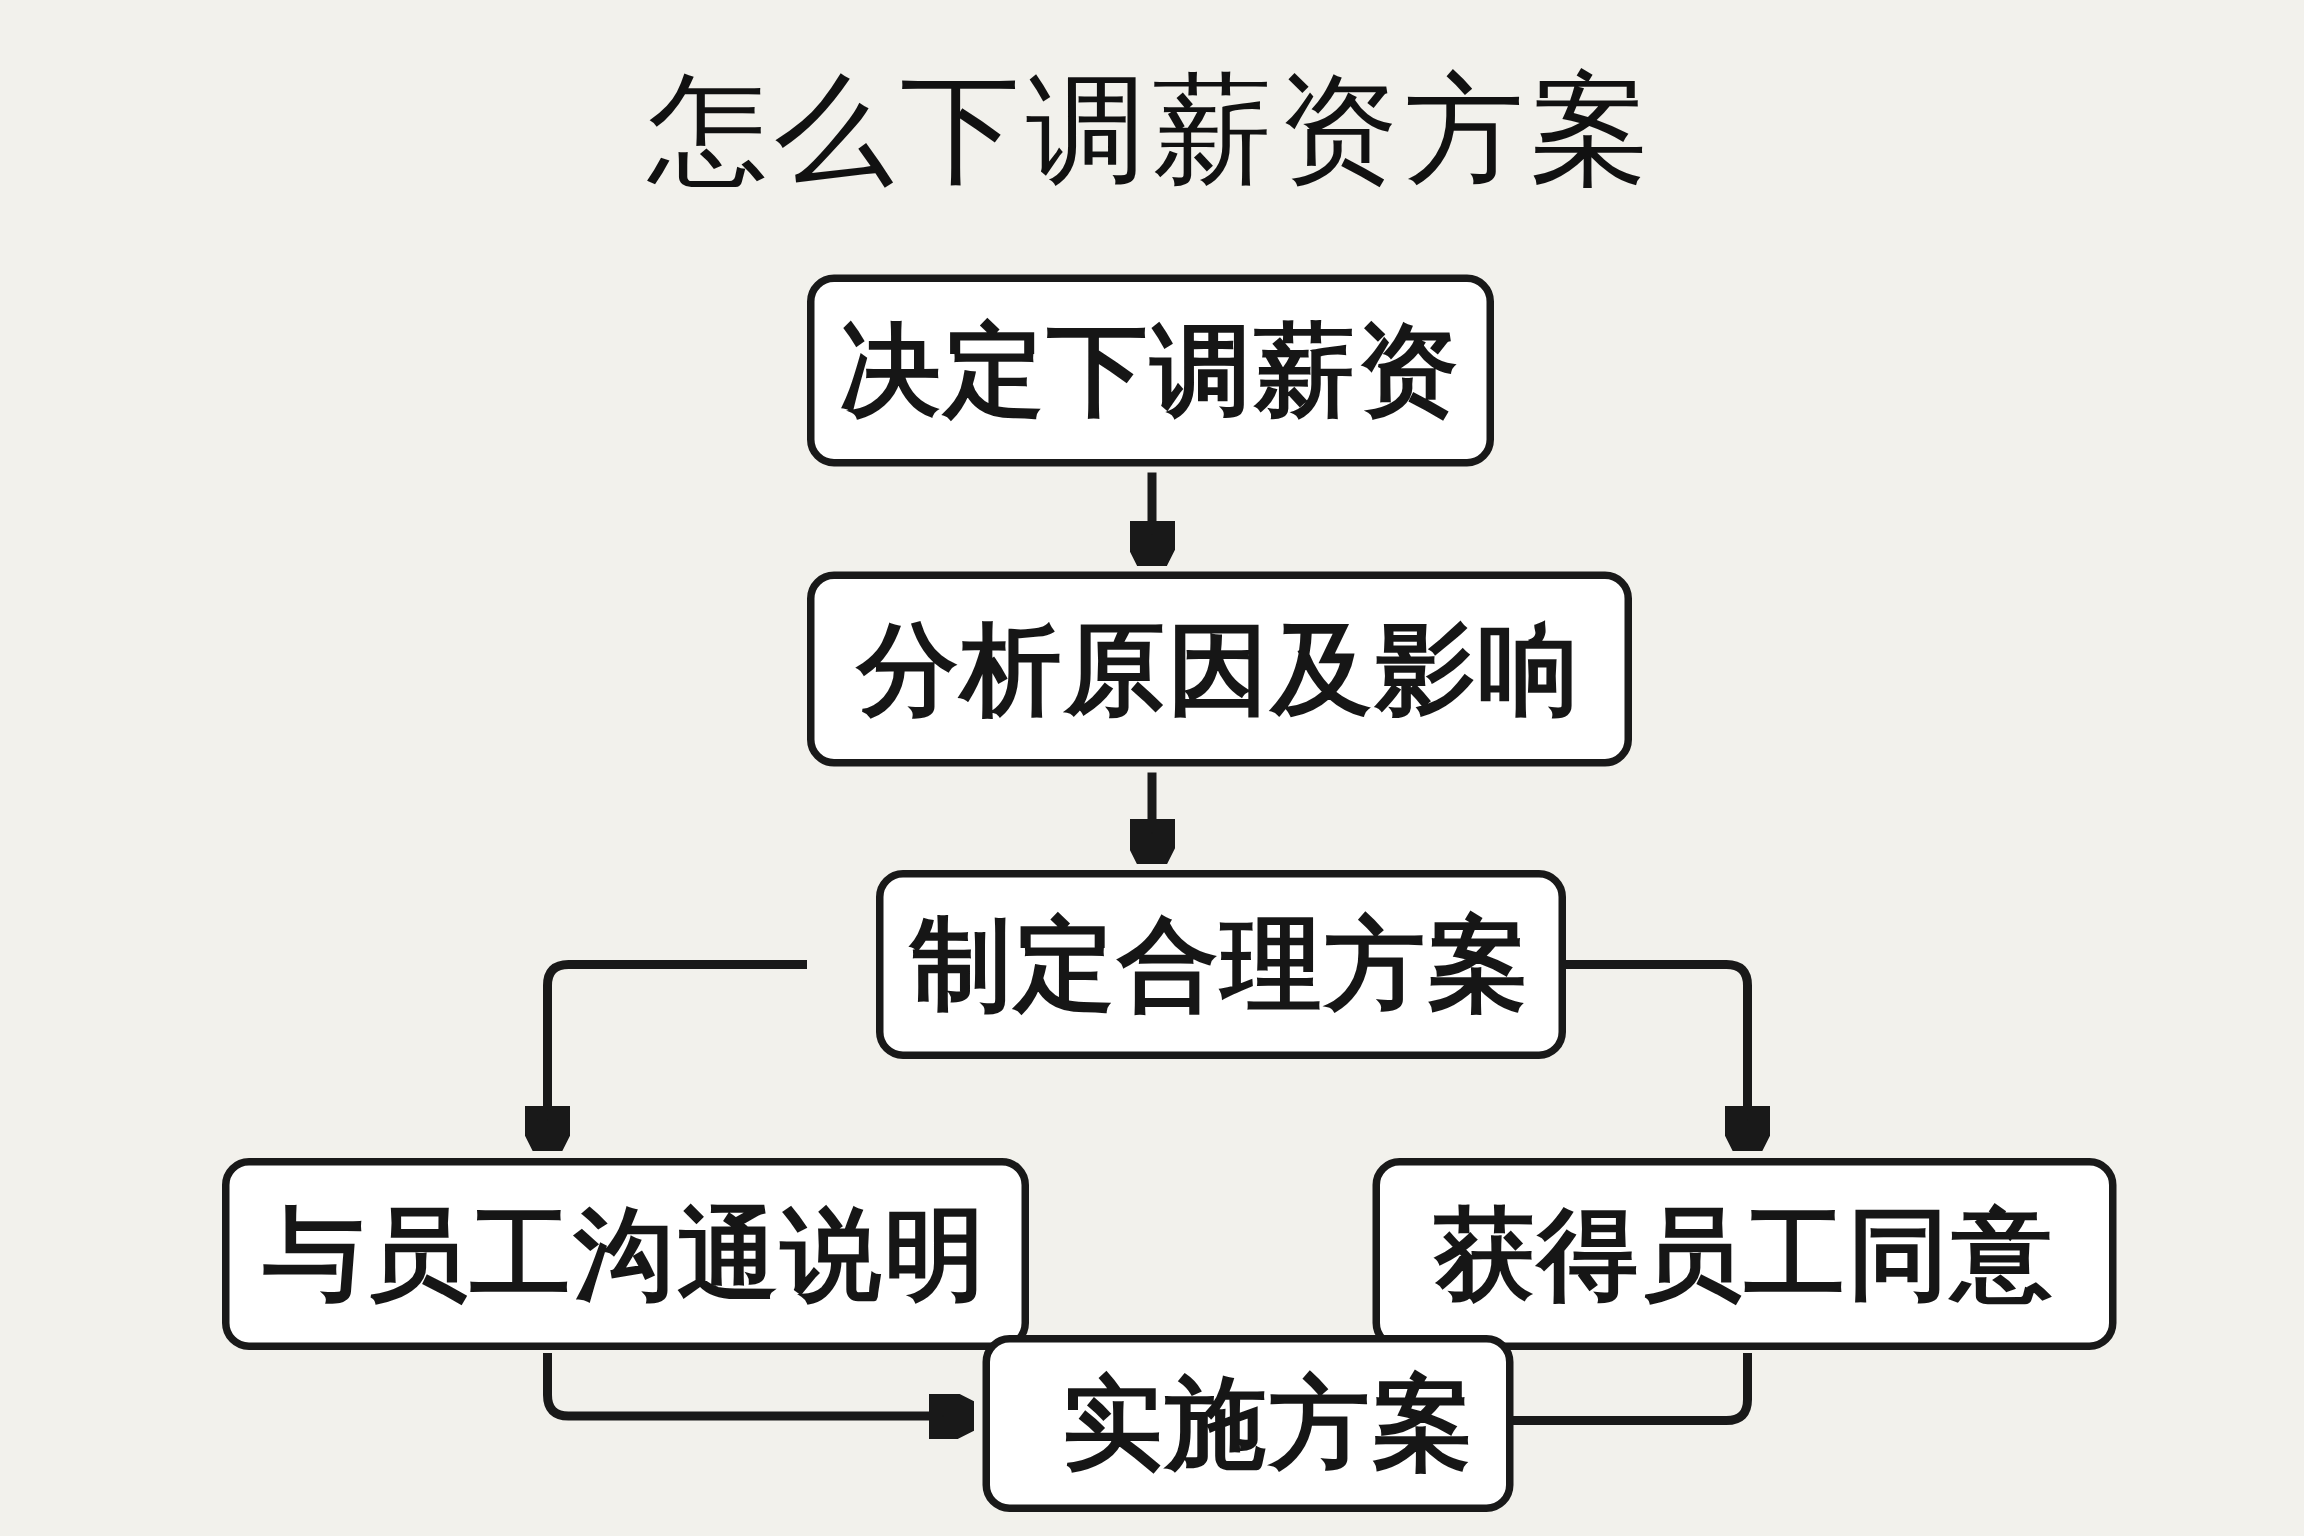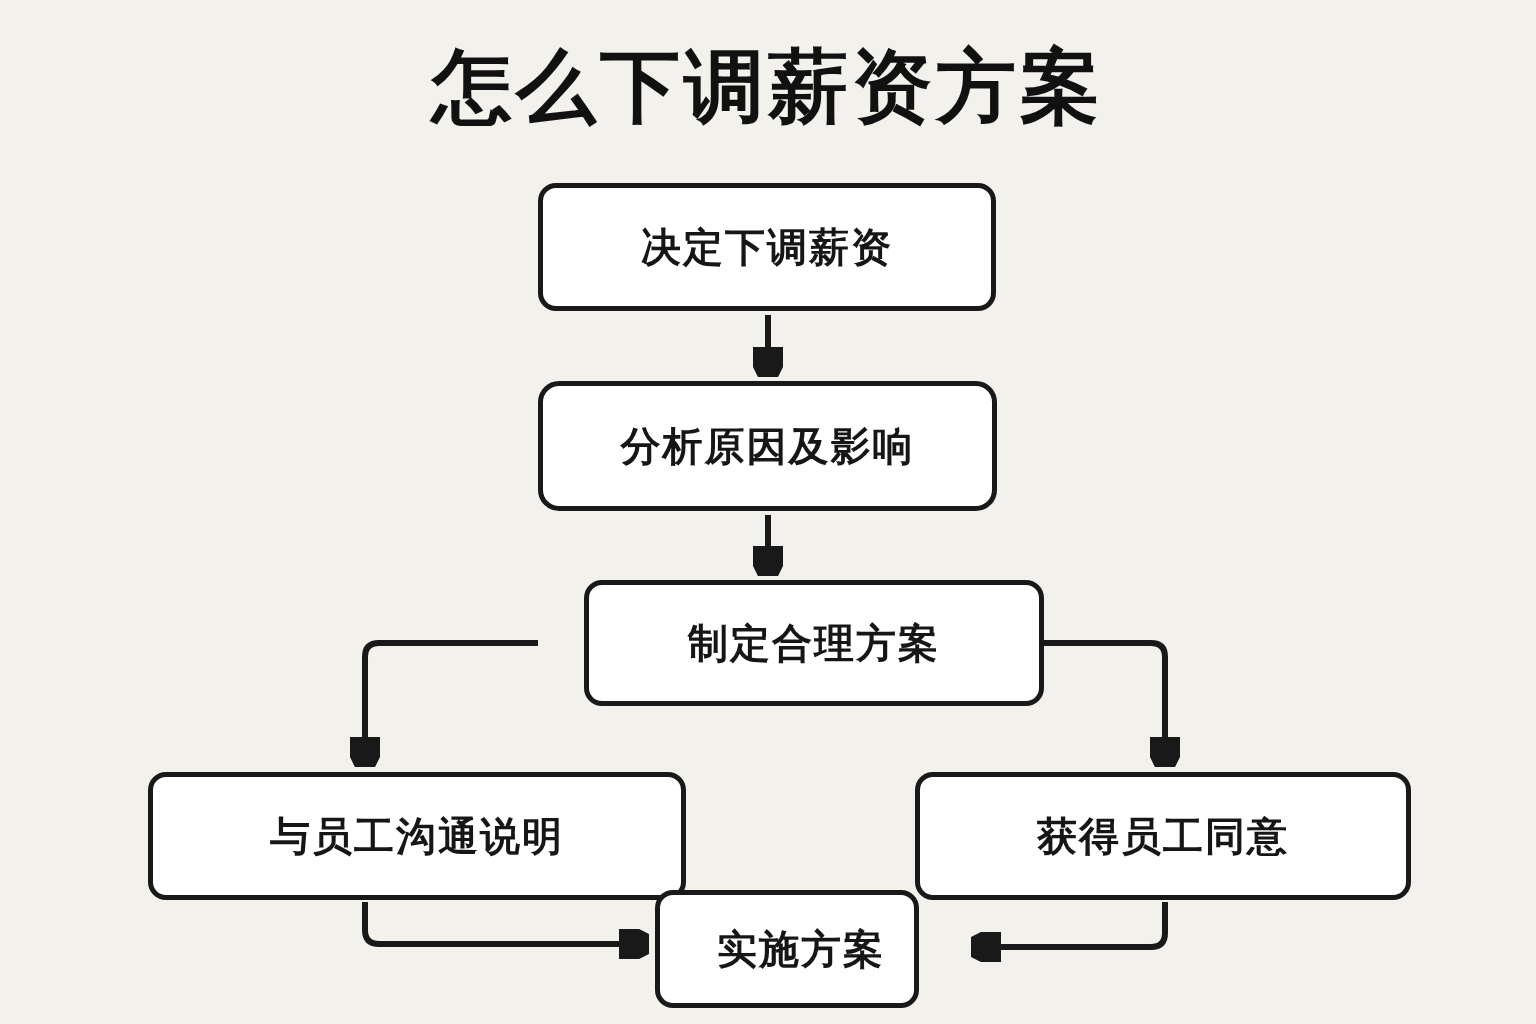--- a/index.html
+++ b/index.html
@@ -12,21 +12,21 @@
     font-family: "Liberation Sans", "DejaVu Sans", sans-serif;
     color: #161616;
   }
   .title {
     position: absolute;
     top: 34px;
     left: 0;
     width: 100%;
     text-align: center;
     font-size: 80px;
-    font-weight: 700;
+    font-weight: 400;
     letter-spacing: 4px;
     color: #111;
   }
   .edges {
     position: absolute;
     top: 0; left: 0;
     width: 1536px;
     height: 1024px;
     pointer-events: none;
   }
@@ -37,32 +37,32 @@
     stroke-linejoin: round;
   }
   .node {
     position: absolute;
     background: #ffffff;
     border: 5px solid #191919;
     border-radius: 18px;
     display: flex;
     align-items: center;
     justify-content: center;
-    font-size: 40px;
+    font-size: 67px;
     font-weight: 700;
     letter-spacing: 2px;
     box-sizing: border-box;
     color: #161616;
   }
   .n-decide      { left: 538px; top: 183px; width: 458px; height: 128px; }
-  .n-analyze     { left: 538px; top: 381px; width: 459px; height: 130px; border-radius: 21px; }
+  .n-analyze     { left: 538px; top: 381px; width: 550px; height: 130px; }
   .n-plan        { left: 538px; top: 580px; width: 460px; height: 126px; margin-left: 46px; }
   .n-communicate { left: 148px; top: 772px; width: 538px; height: 128px; }
   .n-consent     { left: 915px; top: 772px; width: 496px; height: 128px; }
-  .n-implement   { left: 655px; top: 890px; width: 264px; height: 118px; padding-left: 28px; }
+  .n-implement   { left: 655px; top: 890px; width: 354px; height: 118px; padding-left: 28px; }
 </style>
 </head>
 <body>
 
 <div class="canvas">
 
   <div class="title">怎么下调薪资方案</div>
 
   <svg class="edges" viewBox="0 0 1536 1024" xmlns="http://www.w3.org/2000/svg">
     <defs>

